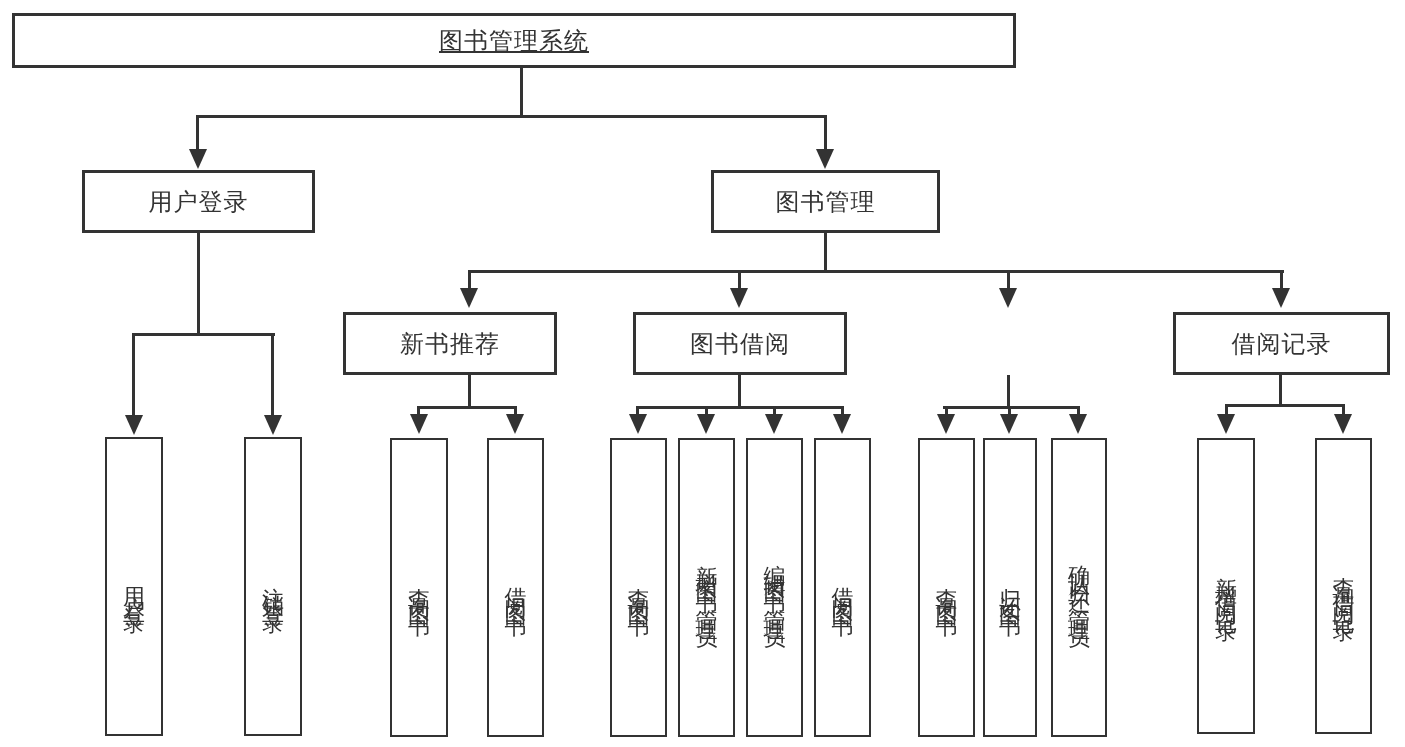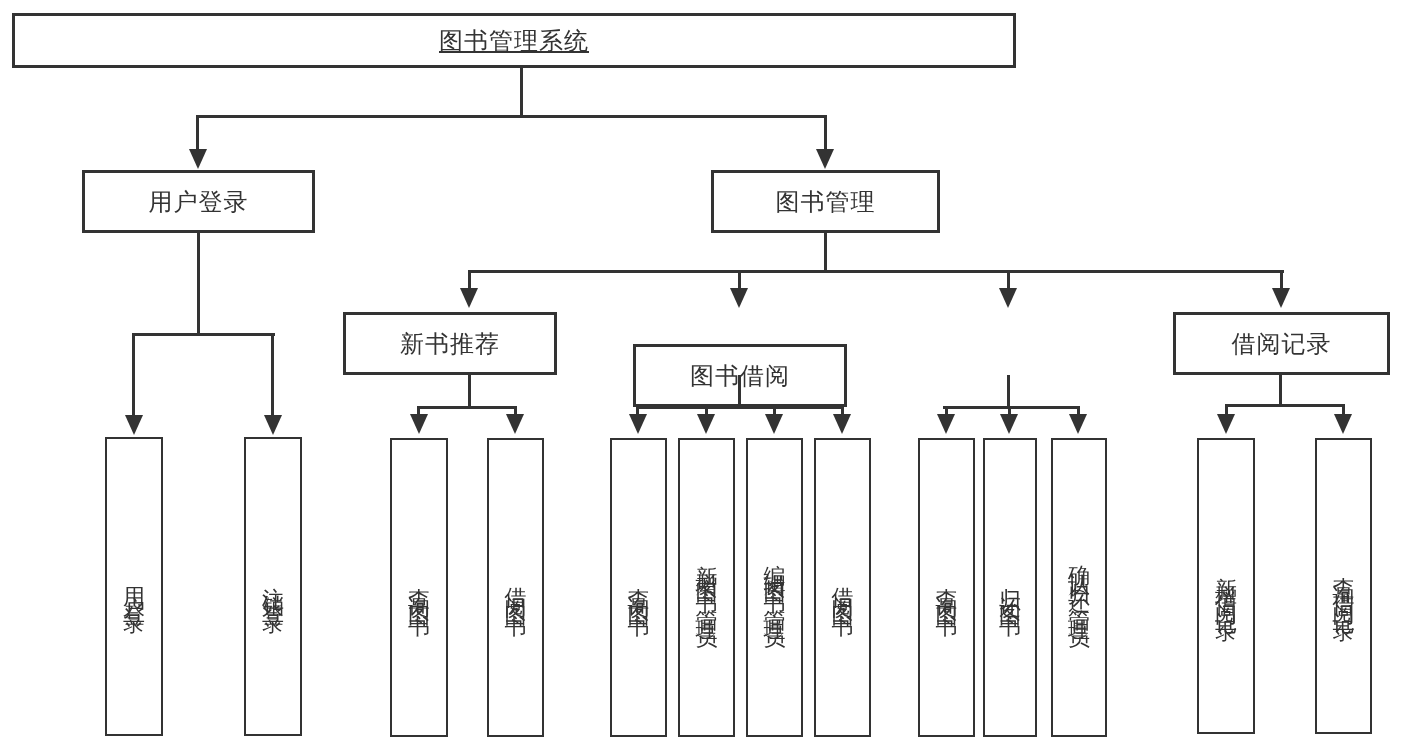--- a/index.html
+++ b/index.html
@@ -109,21 +109,21 @@
   <div class="vl" style="left:468px; top:270px; height:20px;"></div>
   <div class="vl" style="left:738px; top:270px; height:20px;"></div>
   <div class="vl" style="left:1007px; top:270px; height:20px;"></div>
   <div class="vl" style="left:1280px; top:270px; height:20px;"></div>
   <div class="arrow" style="left:460px; top:288px;"></div>
   <div class="arrow" style="left:730px; top:288px;"></div>
   <div class="arrow" style="left:999px; top:288px;"></div>
   <div class="arrow" style="left:1272px; top:288px;"></div>
 
   <div class="hbox" style="left:343px; top:312px; width:214px; height:63px;">新书推荐</div>
-  <div class="hbox" style="left:633px; top:312px; width:214px; height:63px;margin-top:32px;">图书借阅</div>
+  <div class="hbox" style="left:633px; top:312px; width:214px; height:63px;">图书借阅</div>
   <div class="hbox" style="left:1173px; top:312px; width:217px; height:63px;">借阅记录</div>
 
   <div class="vl" style="left:468px; top:375px; height:33px;"></div>
   <div class="hl" style="left:417px; top:406px; width:100px;"></div>
   <div class="vl" style="left:417px; top:406px; height:10px;"></div>
   <div class="vl" style="left:514px; top:406px; height:10px;"></div>
   <div class="arrow" style="left:410px; top:414px;"></div>
   <div class="arrow" style="left:506px; top:414px;"></div>
   <div class="vbox" style="left:390px; top:438px; width:58px; height:299px;">
     <span>查询图书</span>

